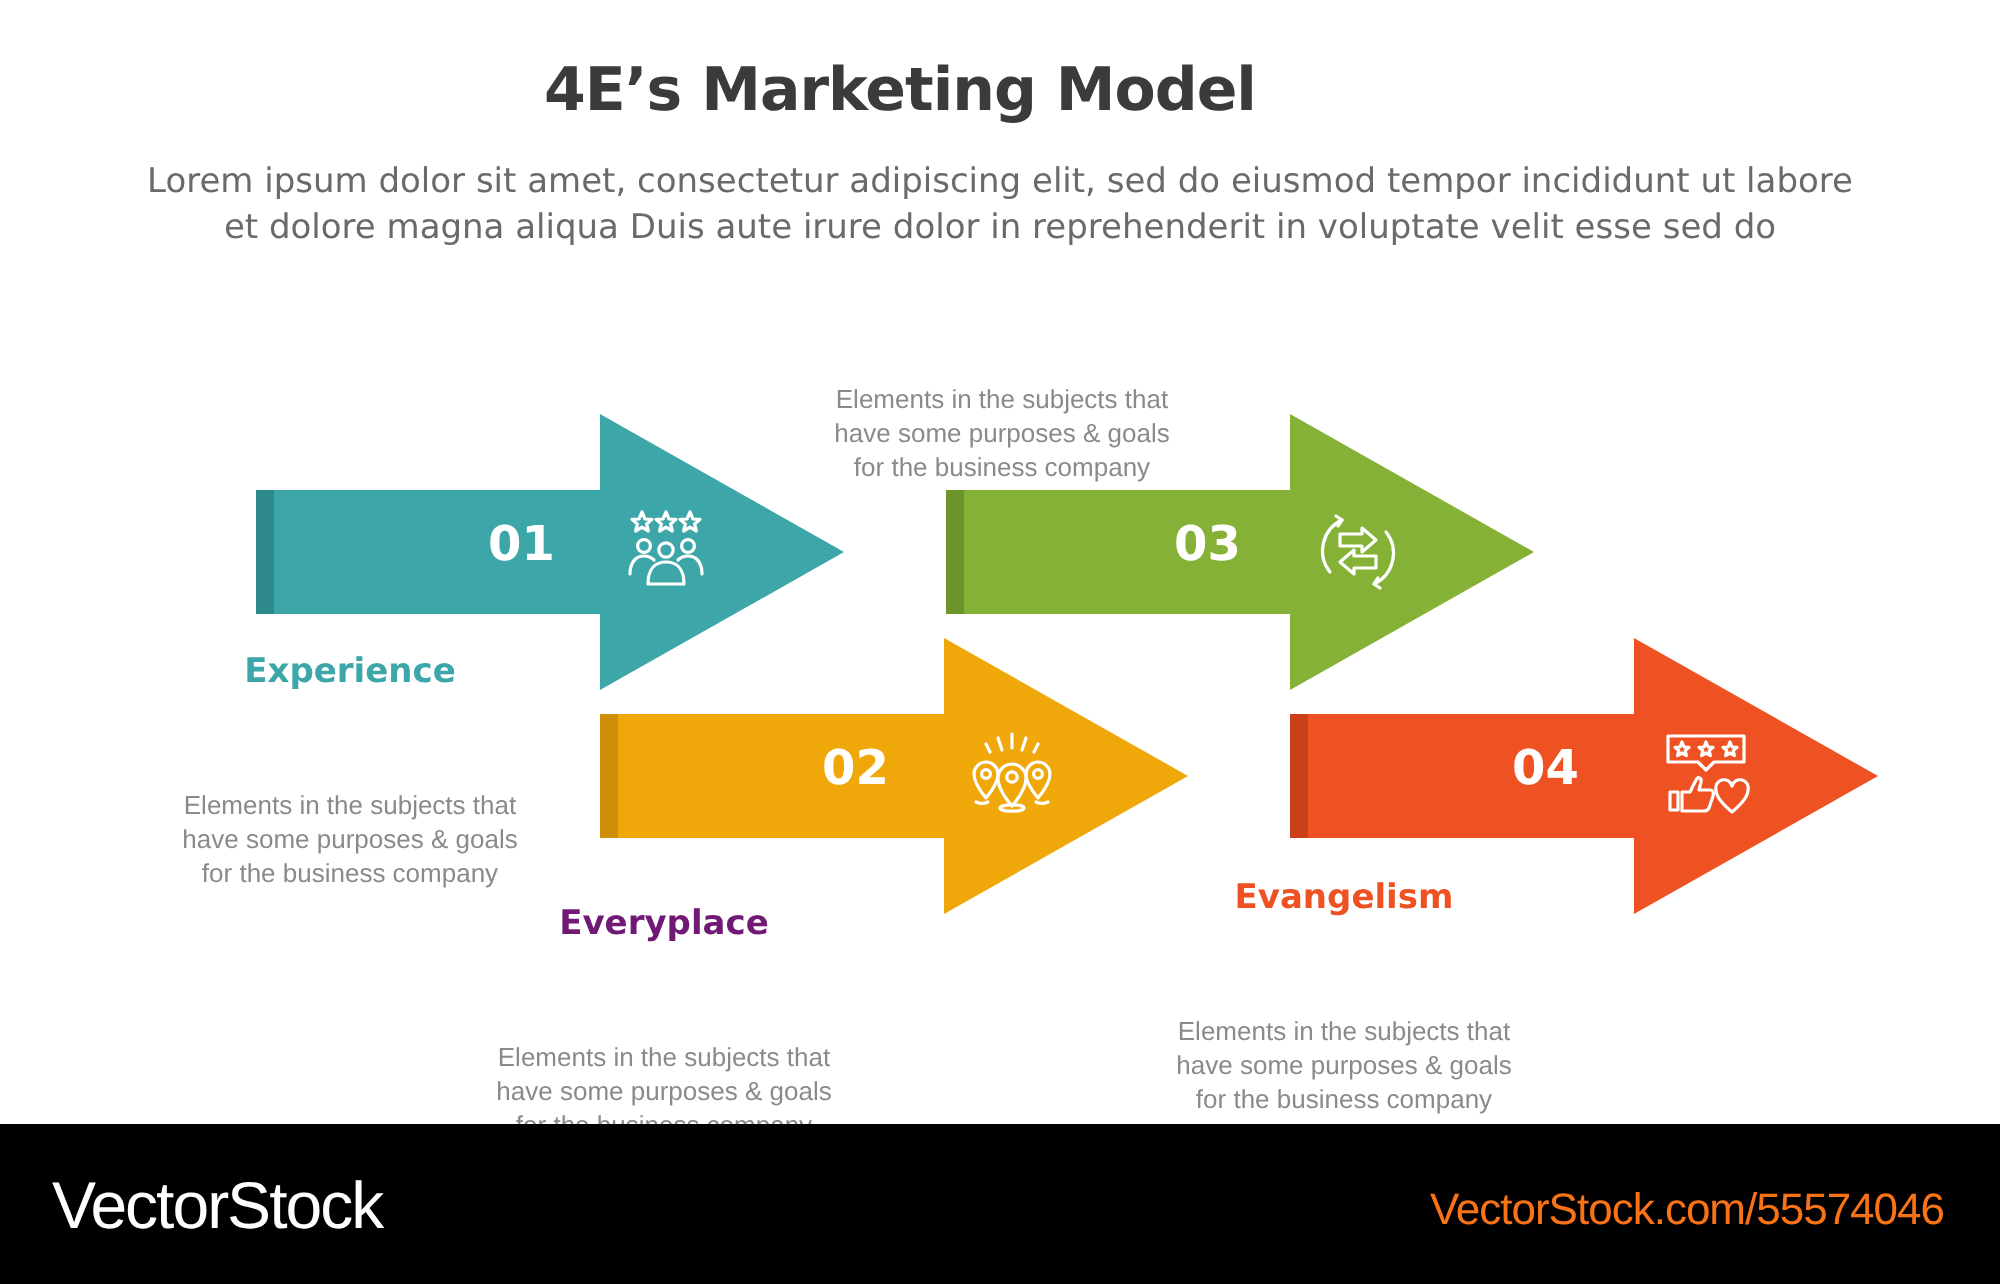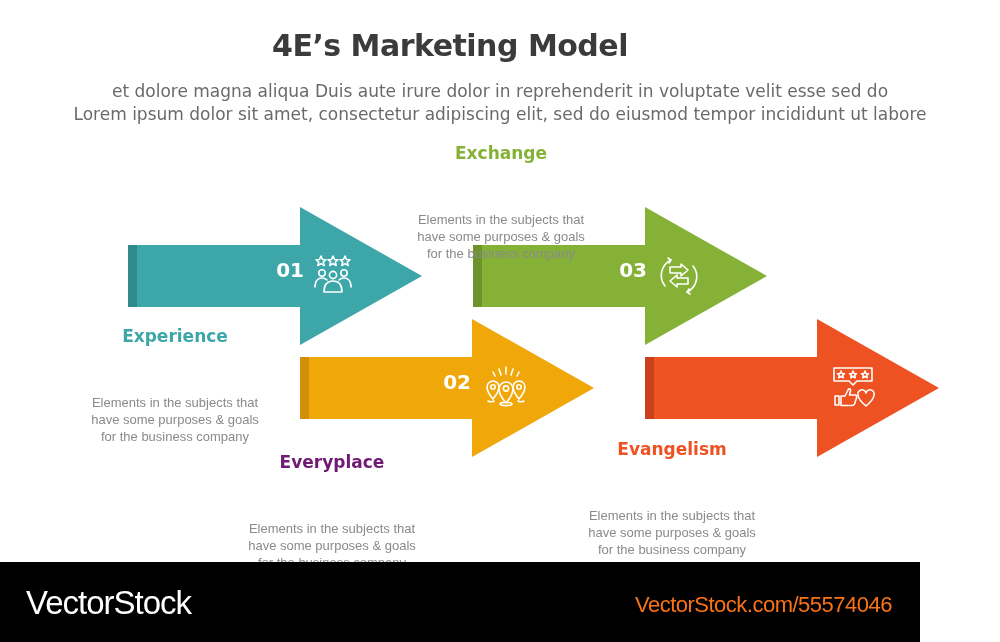--- a/index.html
+++ b/index.html
@@ -11,54 +11,54 @@
     .title {
       position: absolute; left: 0; top: 28px; width: 900px; text-align: center;
       font-size: 30px; font-weight: bold; color: #3b3b3b; letter-spacing: -0.5px;
     }
     .subtitle {
       position: absolute; left: 30px; top: 80px; width: 940px; text-align: center;
       font-size: 17px; line-height: 23px; color: #6a6a6a; font-weight: normal;
     }
     svg.diagram { position: absolute; left: 0; top: 0; }
     .num {
-      position: absolute; color: #ffffff; font-weight: bold; font-size: 20px;
-      width: 60px; text-align: right;
+      position: absolute; color: #ffffff; font-weight: bold; font-size: 24px;
+      width: 60px; text-align: left;
     }
     .icon { position: absolute; width: 44px; height: 44px; }
     .label {
       position: absolute; width: 220px; text-align: center;
     }
     .label .head {
       font-weight: bold; font-size: 17px; margin-bottom: 4px;
     }
     .label .desc {
       font-family: "Liberation Sans", sans-serif;
       font-size: 13px; line-height: 17px; color: #8a8a8a; margin-top: 48px;
     }
     .footer {
-      position: absolute; left: 0; top: 562px; width: 920px; height: 80px;
+      position: absolute; left: 0; top: 562px; width: 1000px; height: 80px;
       background: #000000;
     }
     .footer .brand {
       position: absolute; left: 26px; top: 22px; color: #ffffff;
       font-family: "Liberation Sans", sans-serif; font-size: 33px; letter-spacing: -1px;
     }
     .footer .url {
       position: absolute; right: 28px; top: 30px; color: #f97316;
       font-family: "Liberation Sans", sans-serif; font-size: 22px; letter-spacing: -0.5px;
     }
   </style>
 </head>
 <body>
 
 <div class="title">4E’s Marketing Model</div>
 <div class="subtitle">
+  <div>Lorem ipsum dolor sit amet, consectetur adipiscing elit, sed do eiusmod tempor incididunt ut labore</div>
   <div>et dolore magna aliqua Duis aute irure dolor in reprehenderit in voluptate velit esse sed do</div>
-  <div>Lorem ipsum dolor sit amet, consectetur adipiscing elit, sed do eiusmod tempor incididunt ut labore</div>
 </div>
 
 <svg class="diagram" width="1000" height="562" viewBox="0 0 1000 562">
 
   <g>
     <polygon points="128,245 300,245 300,207 422,276 300,345 300,307 128,307" fill="#3ca6a8"></polygon>
     <rect x="128" y="245" width="9" height="62" fill="#2f8a8c"></rect>
   </g>
 
   <g>
@@ -73,21 +73,21 @@
 
   <g>
     <polygon points="645,357 817,357 817,319 939,388 817,457 817,419 645,419" fill="#ee5122"></polygon>
     <rect x="645" y="357" width="9" height="62" fill="#c9401a"></rect>
   </g>
 </svg>
 
 <div class="num" style="left:244px; top:258px;">01</div>
 <div class="num" style="left:411px; top:370px;">02</div>
 <div class="num" style="left:587px; top:258px;">03</div>
-<div class="num" style="left:756px; top:370px;margin-top:48px;">04</div>
+<div class="num" style="left:756px; top:370px;">04</div>
 
 <svg class="icon" style="left:311px; top:254px;" viewBox="0 0 44 44">
   <g fill="none" stroke="#fff" stroke-width="1.6" stroke-linejoin="round" stroke-linecap="round">
     <polygon points="10,2 11.5,5.5 15,5.7 12.3,8 13.2,11.5 10,9.6 6.8,11.5 7.7,8 5,5.7 8.5,5.5"></polygon>
     <polygon points="22,2 23.5,5.5 27,5.7 24.3,8 25.2,11.5 22,9.6 18.8,11.5 19.7,8 17,5.7 20.5,5.5"></polygon>
     <polygon points="34,2 35.5,5.5 39,5.7 36.3,8 37.2,11.5 34,9.6 30.8,11.5 31.7,8 29,5.7 32.5,5.5"></polygon>
     <circle cx="11" cy="19" r="3.2"></circle>
     <circle cx="22" cy="21" r="3.6"></circle>
     <circle cx="33" cy="19" r="3.2"></circle>
     <path d="M4,33 C4,26 8,24 11,24 C13,24 15,25 16,26"></path>
@@ -141,21 +141,20 @@
 <div class="label" style="left:65px; top:326px;">
   <div class="head" style="color:#3ca6a8;">Experience</div>
   <div class="desc">
     <div>Elements in the subjects that</div>
     <div>have  some purposes &amp; goals</div>
     <div>for the  business company</div>
   </div>
 </div>
 
 <div class="label" style="left:391px; top:143px;">
-  <div class="head" style="color:#85b236;">Exchange</div>
   <div class="desc">
     <div>Elements in the subjects that</div>
     <div>have  some purposes &amp; goals</div>
     <div>for the  business company</div>
   </div>
 </div>
 
 <div class="label" style="left:222px; top:439px;">
   <div class="head" style="color:#701a75;margin-top:13px;">Everyplace</div>
   <div class="desc">

